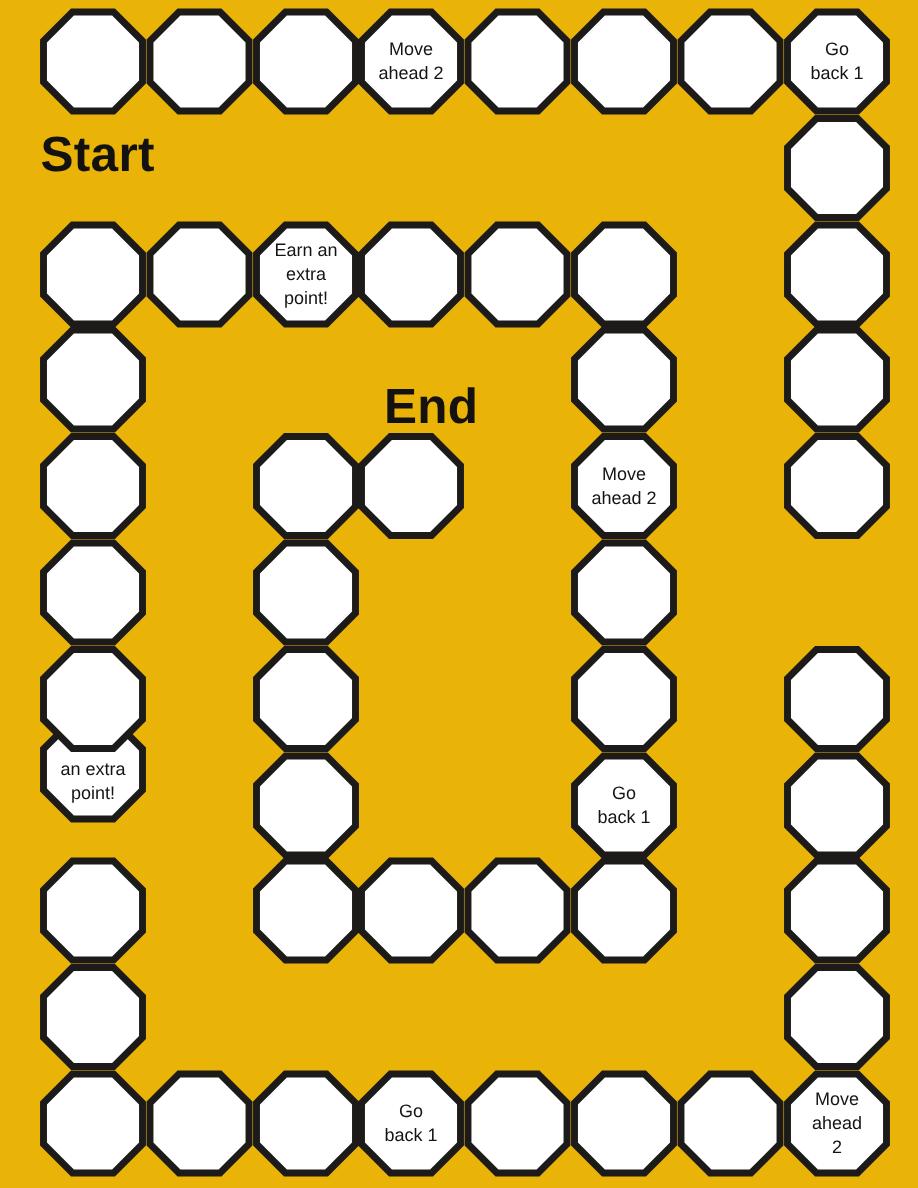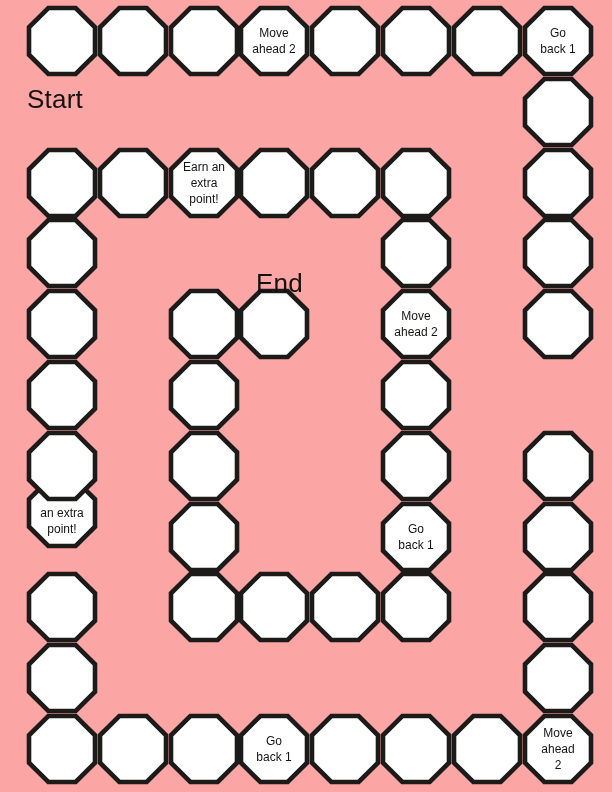--- a/index.html
+++ b/index.html
@@ -19,32 +19,32 @@
     left: 2px; right: 2px; top: 50%;
     transform: translateY(-50%);
     text-align: center;
     font-size: 12px;
     line-height: 1.35;
     color: #151413;
     white-space: pre-line;
   }
   .big-label {
     position: absolute;
-    font-size: 26px;
-    font-weight: 400;
+    font-size: 33px;
+    font-weight: 700;
     letter-spacing: 0.2px;
     color: #131211;
   }
   .start-label { left: 27px; top: 84px; }
-  .end-label   { left: 256px; top: 268px; text-align: center; }
+  .end-label   { left: 256px; top: 252px; text-align: center; }
 </style>
 </head>
 <body>
 
-<div class="page" style="background: #fca5a5; color: rgb(21, 20, 19);">
+<div class="page" style="background: #eab308; color: rgb(21, 20, 19);">
   <div class="board">
       <div class="space" style="left: 29px; top: 8px;">
         <svg viewBox="0 0 66 66" width="66" height="66">
           <polygon points="19.3,0 46.7,0 66,19.3 66,46.7 46.7,66 19.3,66 0,46.7 0,19.3" fill="#FFFFFF" stroke="#1C1B19" stroke-width="4.6" stroke-linejoin="miter"></polygon>
         </svg>
       </div>
       <div class="space" style="left: 100px; top: 8px;">
         <svg viewBox="0 0 66 66" width="66" height="66">
           <polygon points="19.3,0 46.7,0 66,19.3 66,46.7 46.7,66 19.3,66 0,46.7 0,19.3" fill="#FFFFFF" stroke="#1C1B19" stroke-width="4.6" stroke-linejoin="miter"></polygon>
         </svg>

